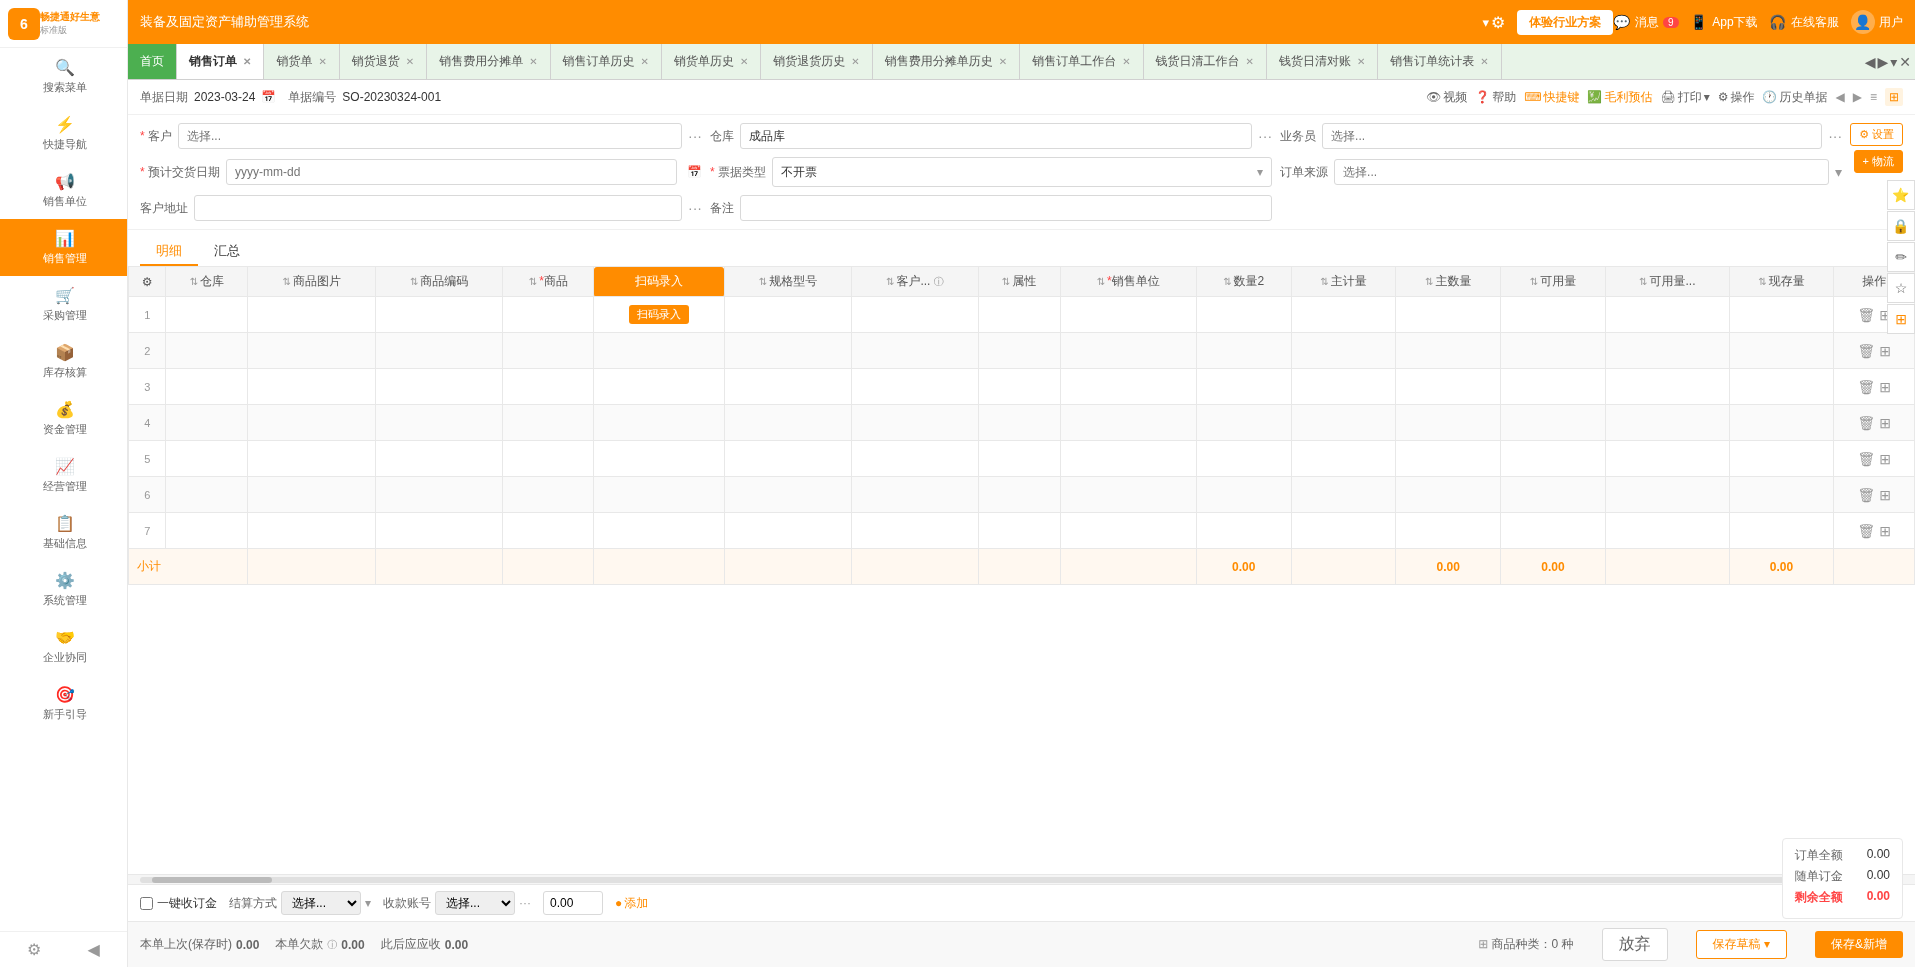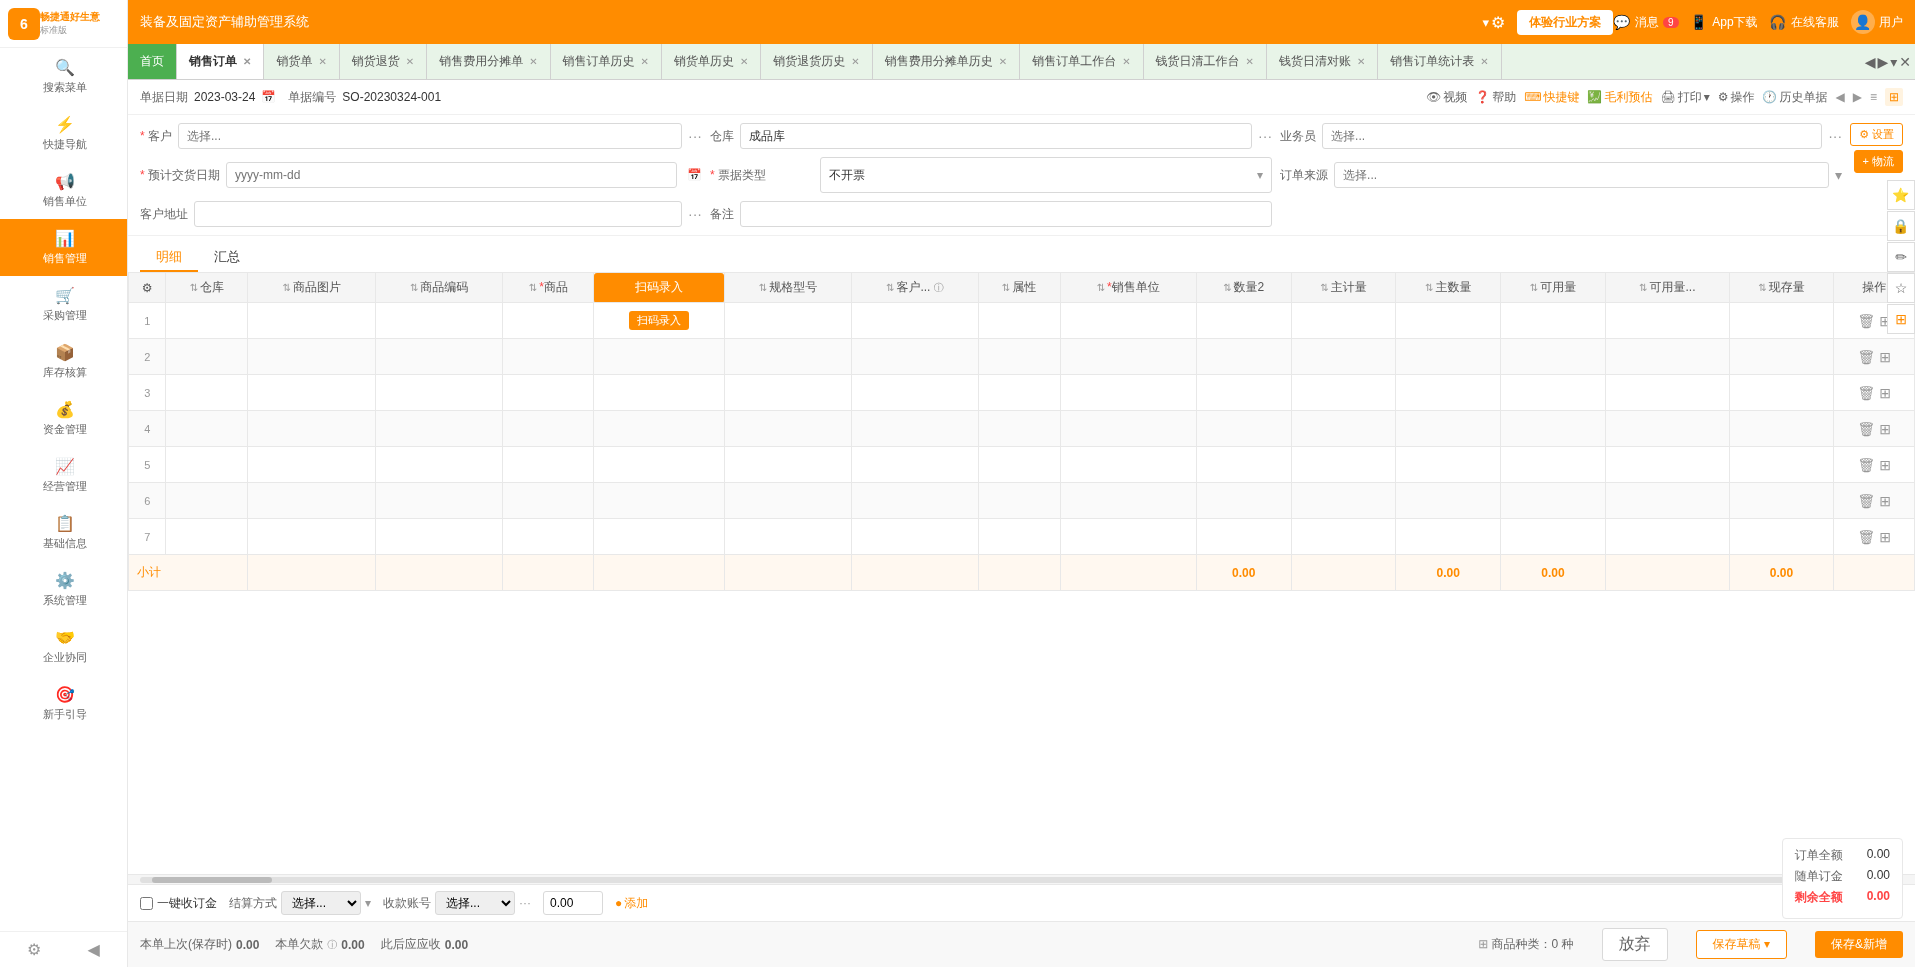--- a/index.html
+++ b/index.html
@@ -48,21 +48,21 @@
     .form-header-label { color: #666; }
     .form-header-value { color: #333; font-weight: 500; }
     .form-header-actions { margin-left: auto; display: flex; align-items: center; gap: 8px; }
     .form-action-btn { color: #666; font-size: 12px; cursor: pointer; display: flex; align-items: center; gap: 2px; }
     .form-action-btn.orange { color: #ff8c00; }
     .form-row { display: flex; align-items: center; gap: 6px; }
     .form-label { color: #666; font-size: 12px; white-space: nowrap; flex-shrink: 0; }
     .form-label.required::before { content: '* '; color: #f44; }
     .form-input { border: 1px solid #d9d9d9; border-radius: 3px; padding: 3px 8px; font-size: 12px; color: #333; flex: 1; min-width: 0; height: 26px; }
     .form-input.placeholder { color: #bbb; }
-    .form-select { border: 1px solid #d9d9d9; border-radius: 3px; padding: 3px 8px; font-size: 12px; color: #333; flex: 1; min-width: 0; height: 36px; display: flex; align-items: center; justify-content: space-between; margin-left: 48px; }
+    .form-select { border: 1px solid #d9d9d9; border-radius: 3px; padding: 3px 8px; font-size: 12px; color: #333; flex: 1; min-width: 0; height: 30px; display: flex; align-items: center; justify-content: space-between; }
     .dots-btn { color: #999; cursor: pointer; font-size: 14px; }
     .side-btn { background: white; border: 1px solid #ff8c00; color: #ff8c00; padding: 3px 8px; border-radius: 3px; cursor: pointer; font-size: 11px; display: flex; align-items: center; gap: 3px; }
     .side-btn.filled { background: #ff8c00; color: white; }
     .right-panel-btn { background: white; border: 1px solid #ddd; padding: 6px 4px; cursor: pointer; color: #666; font-size: 14px; width: 28px; display: flex; align-items: center; justify-content: center; }
 
     
     .detail-tabs { display: flex; padding: 8px 12px 0; border-bottom: none; flex-shrink: 0; }
     .detail-tab { padding: 4px 16px; cursor: pointer; font-size: 13px; border-bottom: 2px solid transparent; }
     .detail-tab.active { color: #ff8c00; border-bottom-color: #ff8c00; font-weight: 500; }
 

